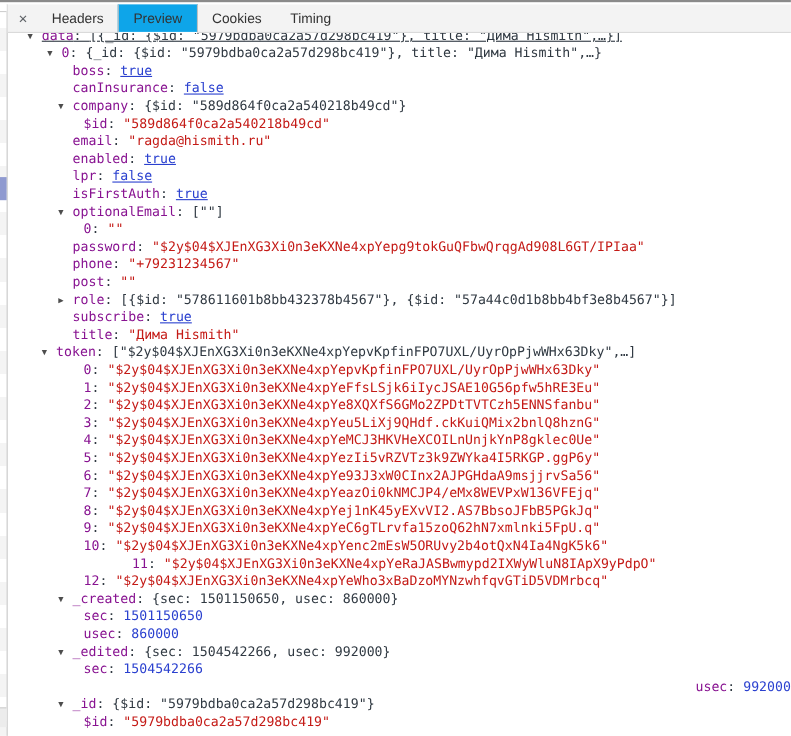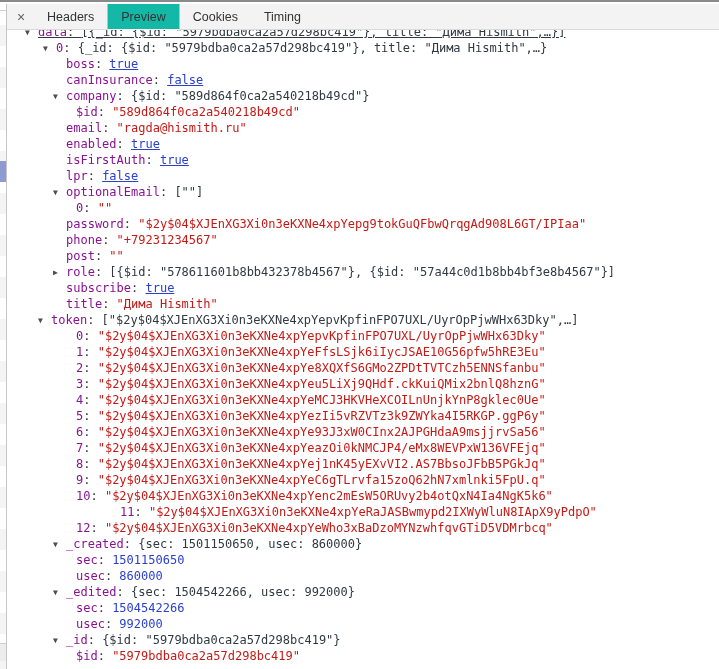--- a/index.html
+++ b/index.html
@@ -26,21 +26,21 @@
   }
   .close-btn {
     width:26px; display:flex; align-items:center; justify-content:center;
     color:#5f6368; font-size:14px; line-height:1; cursor:default; margin-left:1px;
   }
   .tab {
     padding:0 13px; display:flex; align-items:center;
     font-size:12.5px; color:#333; white-space:nowrap;
   }
   .tab.selected {
-    background:#14b8a6; border-left:1px solid #c0c0c0; border-right:1px solid #c0c0c0;
+    background:#0ea5e9; border-left:1px solid #c0c0c0; border-right:1px solid #c0c0c0;
     margin-bottom:-1px; border-bottom:1px solid #fff;
   }
   
   .content {
     position:absolute; left:8px; right:0; top:28px; bottom:0; overflow:hidden;
     font-family:"DejaVu Sans Mono","Liberation Mono",monospace;
     font-size:12px; line-height:16px; color:#303942;
   }
   .content-inner { position:relative; top:-6px; }
   .line { white-space:pre; height:16px; }
@@ -78,22 +78,22 @@
     <div class="content-inner">
 
     <div class="line" style="padding-left: 17px; text-decoration: underline;"><span class="arrow">▼</span><span class="key">data</span><span class="sep">: </span><span class="v-preview">[{_id: {$id: "5979bdba0ca2a57d298bc419"}, title: "Дима Hismith",…}]</span></div>
         <div class="line" style="padding-left: 35px;"><span class="arrow">▼</span><span class="key">0</span><span class="sep">: </span><span class="v-preview">{_id: {$id: "5979bdba0ca2a57d298bc419"}, title: "Дима Hismith",…}</span></div>
         <div class="line" style="padding-left: 45px;"><span class="arrow"></span><span class="key">boss</span><span class="sep">: </span><span class="v-bool">true</span></div>
         <div class="line" style="padding-left: 45px;"><span class="arrow"></span><span class="key">canInsurance</span><span class="sep">: </span><span class="v-bool">false</span></div>
         <div class="line" style="padding-left: 45px;"><span class="arrow">▼</span><span class="key">company</span><span class="sep">: </span><span class="v-preview">{$id: "589d864f0ca2a540218b49cd"}</span></div>
         <div class="line" style="padding-left: 55px;"><span class="arrow"></span><span class="key">$id</span><span class="sep">: </span><span class="v-string">"589d864f0ca2a540218b49cd"</span></div>
         <div class="line" style="padding-left: 45px;"><span class="arrow"></span><span class="key">email</span><span class="sep">: </span><span class="v-string">"ragda@hismith.ru"</span></div>
         <div class="line" style="padding-left: 45px;"><span class="arrow"></span><span class="key">enabled</span><span class="sep">: </span><span class="v-bool">true</span></div>
+        <div class="line" style="padding-left: 45px;"><span class="arrow"></span><span class="key">lpr</span><span class="sep">: </span><span class="v-bool">false</span></div>
         <div class="line" style="padding-left: 45px;"><span class="arrow"></span><span class="key">isFirstAuth</span><span class="sep">: </span><span class="v-bool">true</span></div>
-        <div class="line" style="padding-left: 45px;"><span class="arrow"></span><span class="key">lpr</span><span class="sep">: </span><span class="v-bool">false</span></div>
         <div class="line" style="padding-left: 45px;"><span class="arrow">▼</span><span class="key">optionalEmail</span><span class="sep">: </span><span class="v-preview">[""]</span></div>
         <div class="line" style="padding-left: 55px;"><span class="arrow"></span><span class="key">0</span><span class="sep">: </span><span class="v-string">""</span></div>
         <div class="line" style="padding-left: 45px;"><span class="arrow"></span><span class="key">password</span><span class="sep">: </span><span class="v-string">"$2y$04$XJEnXG3Xi0n3eKXNe4xpYepg9tokGuQFbwQrqgAd908L6GT/IPIaa"</span></div>
         <div class="line" style="padding-left: 45px;"><span class="arrow"></span><span class="key">phone</span><span class="sep">: </span><span class="v-string">"+79231234567"</span></div>
         <div class="line" style="padding-left: 45px;"><span class="arrow"></span><span class="key">post</span><span class="sep">: </span><span class="v-string">""</span></div>
         <div class="line" style="padding-left: 45px;"><span class="arrow">▶</span><span class="key">role</span><span class="sep">: </span><span class="v-preview">[{$id: "578611601b8bb432378b4567"}, {$id: "57a44c0d1b8bb4bf3e8b4567"}]</span></div>
         <div class="line" style="padding-left: 45px;"><span class="arrow"></span><span class="key">subscribe</span><span class="sep">: </span><span class="v-bool">true</span></div>
         <div class="line" style="padding-left: 45px;"><span class="arrow"></span><span class="key">title</span><span class="sep">: </span><span class="v-string">"Дима Hismith"</span></div>
         <div class="line" style="padding-left: 30px;"><span class="arrow">▼</span><span class="key">token</span><span class="sep">: </span><span class="v-preview">["$2y$04$XJEnXG3Xi0n3eKXNe4xpYepvKpfinFPO7UXL/UyrOpPjwWHx63Dky",…]</span></div>
         <div class="line" style="padding-left: 55px;"><span class="arrow"></span><span class="key">0</span><span class="sep">: </span><span class="v-string">"$2y$04$XJEnXG3Xi0n3eKXNe4xpYepvKpfinFPO7UXL/UyrOpPjwWHx63Dky"</span></div>
@@ -107,19 +107,19 @@
         <div class="line" style="padding-left: 55px;"><span class="arrow"></span><span class="key">8</span><span class="sep">: </span><span class="v-string">"$2y$04$XJEnXG3Xi0n3eKXNe4xpYej1nK45yEXvVI2.AS7BbsoJFbB5PGkJq"</span></div>
         <div class="line" style="padding-left: 55px;"><span class="arrow"></span><span class="key">9</span><span class="sep">: </span><span class="v-string">"$2y$04$XJEnXG3Xi0n3eKXNe4xpYeC6gTLrvfa15zoQ62hN7xmlnki5FpU.q"</span></div>
         <div class="line" style="padding-left: 55px;"><span class="arrow"></span><span class="key">10</span><span class="sep">: </span><span class="v-string">"$2y$04$XJEnXG3Xi0n3eKXNe4xpYenc2mEsW5ORUvy2b4otQxN4Ia4NgK5k6"</span></div>
         <div class="line" style="padding-left: 55px; margin-left: 44px;"><span class="arrow"></span><span class="key">11</span><span class="sep">: </span><span class="v-string">"$2y$04$XJEnXG3Xi0n3eKXNe4xpYeRaJASBwmypd2IXWyWluN8IApX9yPdpO"</span></div>
         <div class="line" style="padding-left: 55px;"><span class="arrow"></span><span class="key">12</span><span class="sep">: </span><span class="v-string">"$2y$04$XJEnXG3Xi0n3eKXNe4xpYeWho3xBaDzoMYNzwhfqvGTiD5VDMrbcq"</span></div>
         <div class="line" style="padding-left: 45px;"><span class="arrow">▼</span><span class="key">_created</span><span class="sep">: </span><span class="v-preview">{sec: 1501150650, usec: 860000}</span></div>
         <div class="line" style="padding-left: 55px;"><span class="arrow"></span><span class="key">sec</span><span class="sep">: </span><span class="v-number">1501150650</span></div>
         <div class="line" style="padding-left: 55px;"><span class="arrow"></span><span class="key">usec</span><span class="sep">: </span><span class="v-number">860000</span></div>
         <div class="line" style="padding-left: 45px;"><span class="arrow">▼</span><span class="key">_edited</span><span class="sep">: </span><span class="v-preview">{sec: 1504542266, usec: 992000}</span></div>
         <div class="line" style="padding-left: 55px;"><span class="arrow"></span><span class="key">sec</span><span class="sep">: </span><span class="v-number">1504542266</span></div>
-        <div class="line" style="padding-left: 55px;"><span class="arrow"></span><span class="key">usec</span><span class="sep">: </span><span class="v-number">992000</span></div>
+        <div class="line" style="padding-left: 55px; text-align: right;"><span class="arrow"></span><span class="key">usec</span><span class="sep">: </span><span class="v-number">992000</span></div>
         <div class="line" style="padding-left: 45px;"><span class="arrow">▼</span><span class="key">_id</span><span class="sep">: </span><span class="v-preview">{$id: "5979bdba0ca2a57d298bc419"}</span></div>
         <div class="line" style="padding-left: 55px;"><span class="arrow"></span><span class="key">$id</span><span class="sep">: </span><span class="v-string">"5979bdba0ca2a57d298bc419"</span></div>
       </div>
   </div>
 
 </div>
 
 </body></html>

